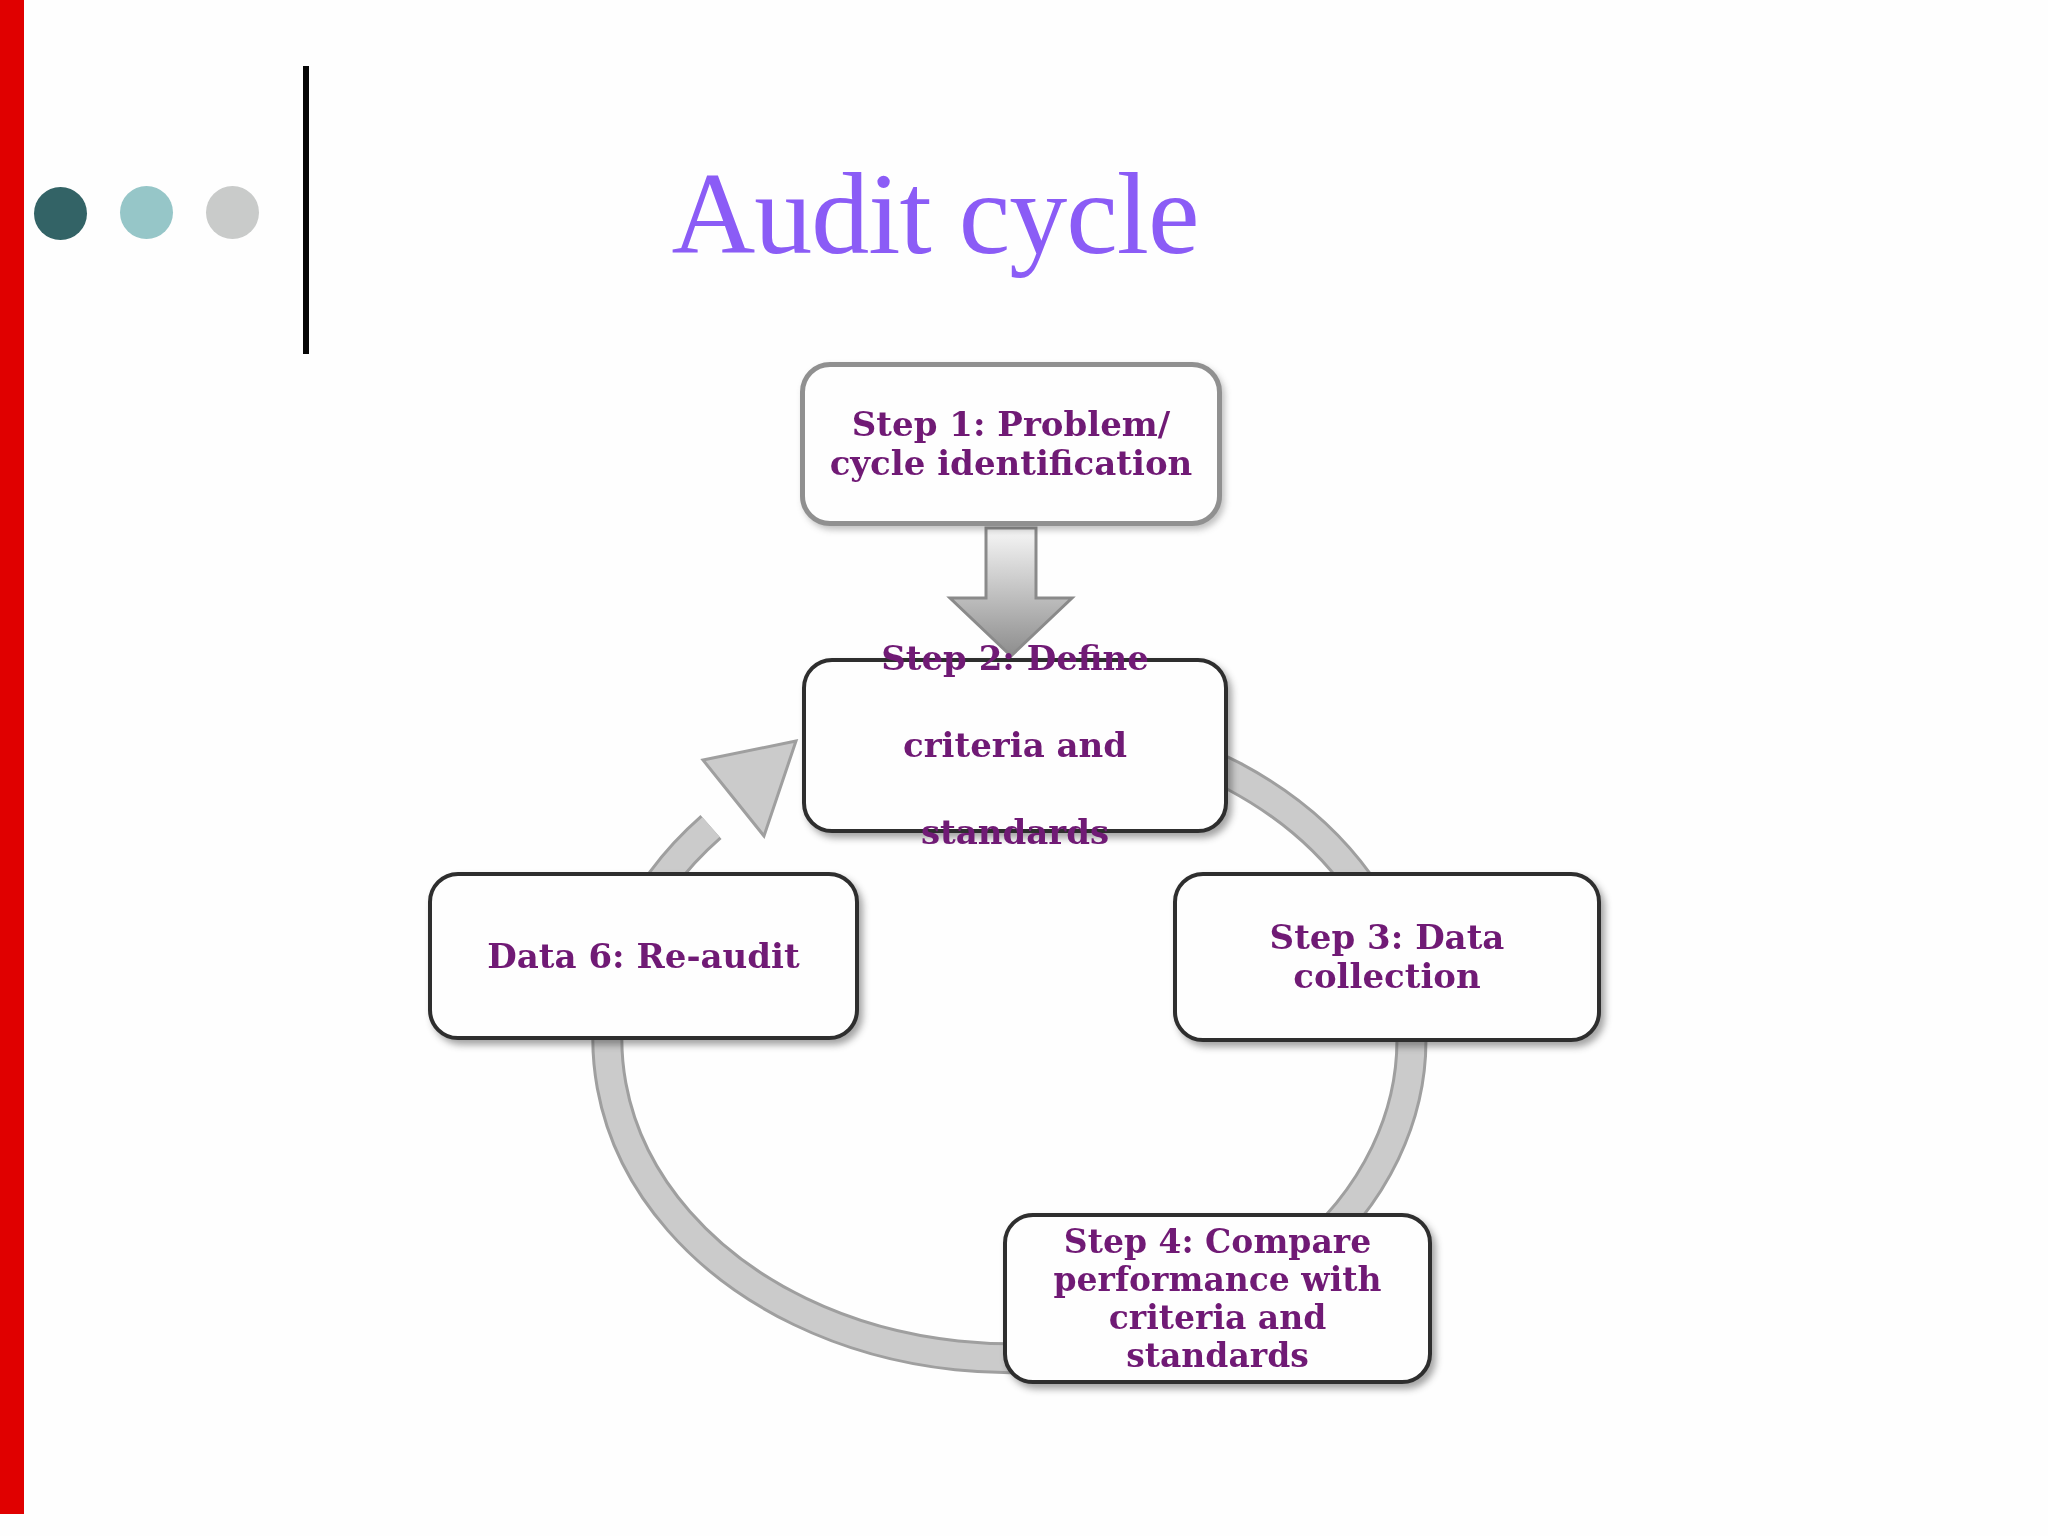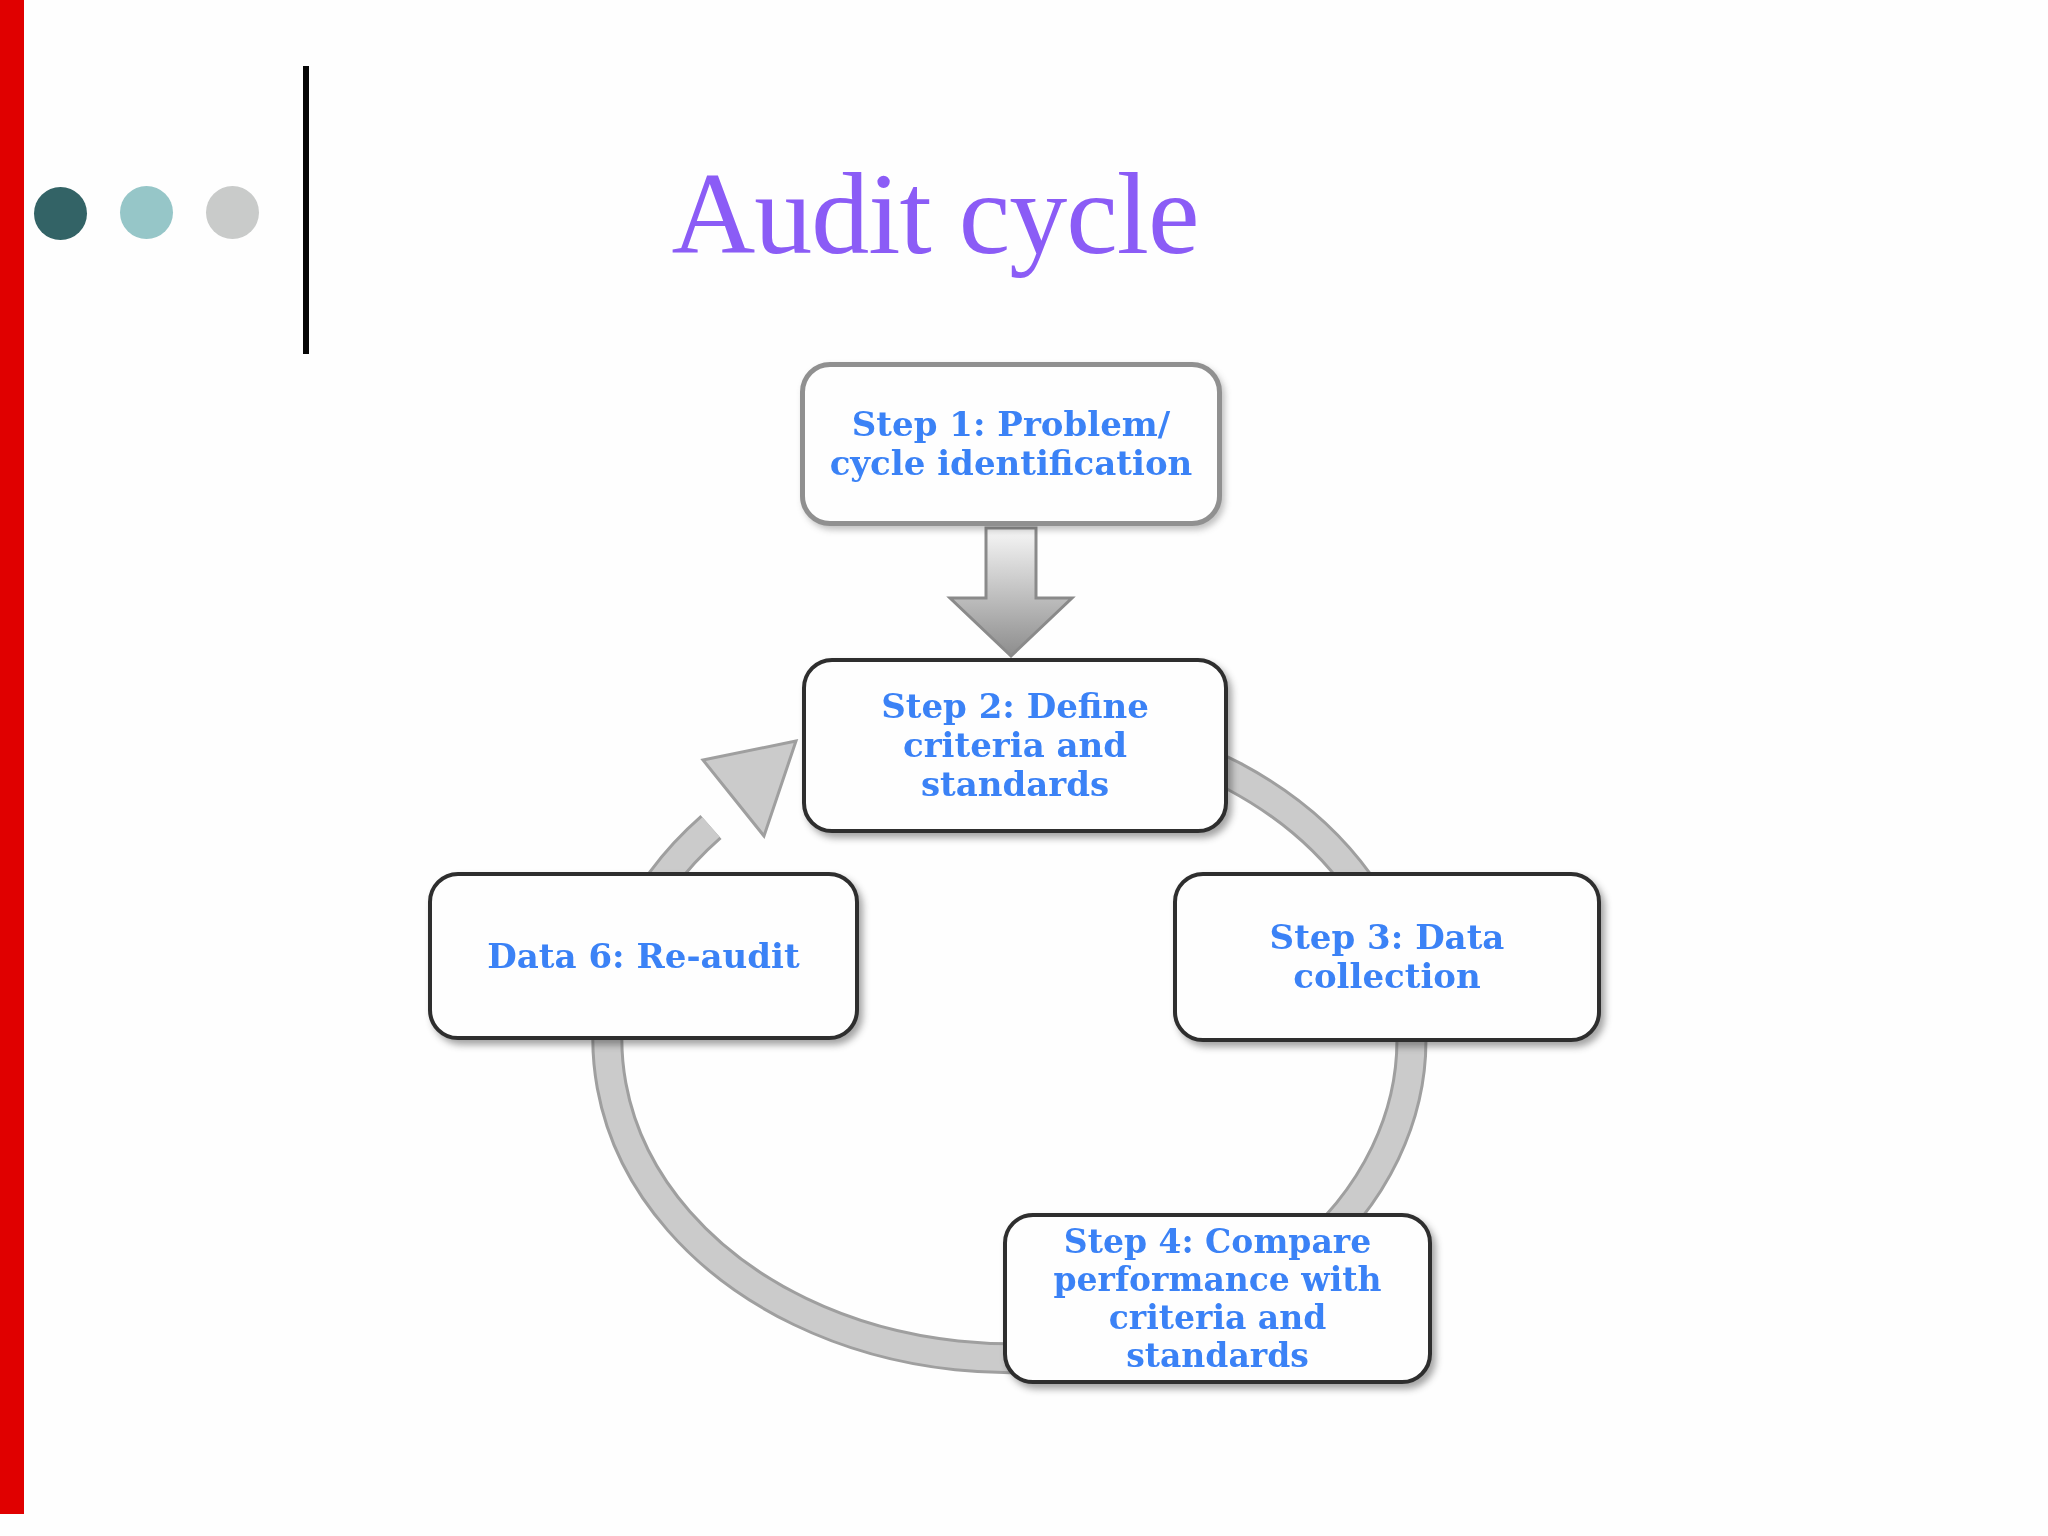--- a/index.html
+++ b/index.html
@@ -16,25 +16,25 @@
     font-size:116px;font-weight:400;color:#8b5cf6;letter-spacing:-1px;
     font-family:"Liberation Serif",serif;white-space:nowrap;
   }
   .diagram-svg{position:absolute;left:0;top:0;z-index:1;}
   .step-box{
     position:absolute;z-index:2;box-sizing:border-box;
     background:#fefefe;border:4px solid #2e2e2e;border-radius:30px;
     box-shadow:4px 5px 7px rgba(40,40,40,.42);
     display:flex;flex-direction:column;justify-content:center;align-items:center;
     font-family:"DejaVu Serif","Liberation Serif",serif;
-    font-weight:bold;font-size:34px;line-height:39px;color:#3b82f6;text-align:center;
+    font-weight:bold;font-size:34px;line-height:39px;color:#701a75;text-align:center;
   }
   .step-box.light-border{border:5px solid #909090;box-shadow:3px 4px 6px rgba(80,80,80,.35);}
   #box-step1{left:800px;top:362px;width:422px;height:164px;}
-  #box-step2{left:802px;top:658px;width:426px;height:175px;}
+  #box-step2{left:802px;top:658px;width:426px;height:175px;gap:48px;}
   #box-step3{left:1173px;top:872px;width:428px;height:170px;}
   #box-step4{left:1003px;top:1213px;width:429px;height:171px;font-size:33px;line-height:38px;}
   #box-step5{left:570px;top:1212px;width:431px;height:173px;}
   #box-step6{left:428px;top:872px;width:431px;height:168px;}
 </style>
 </head>
 <body>
 
 <div class="slide">
 

